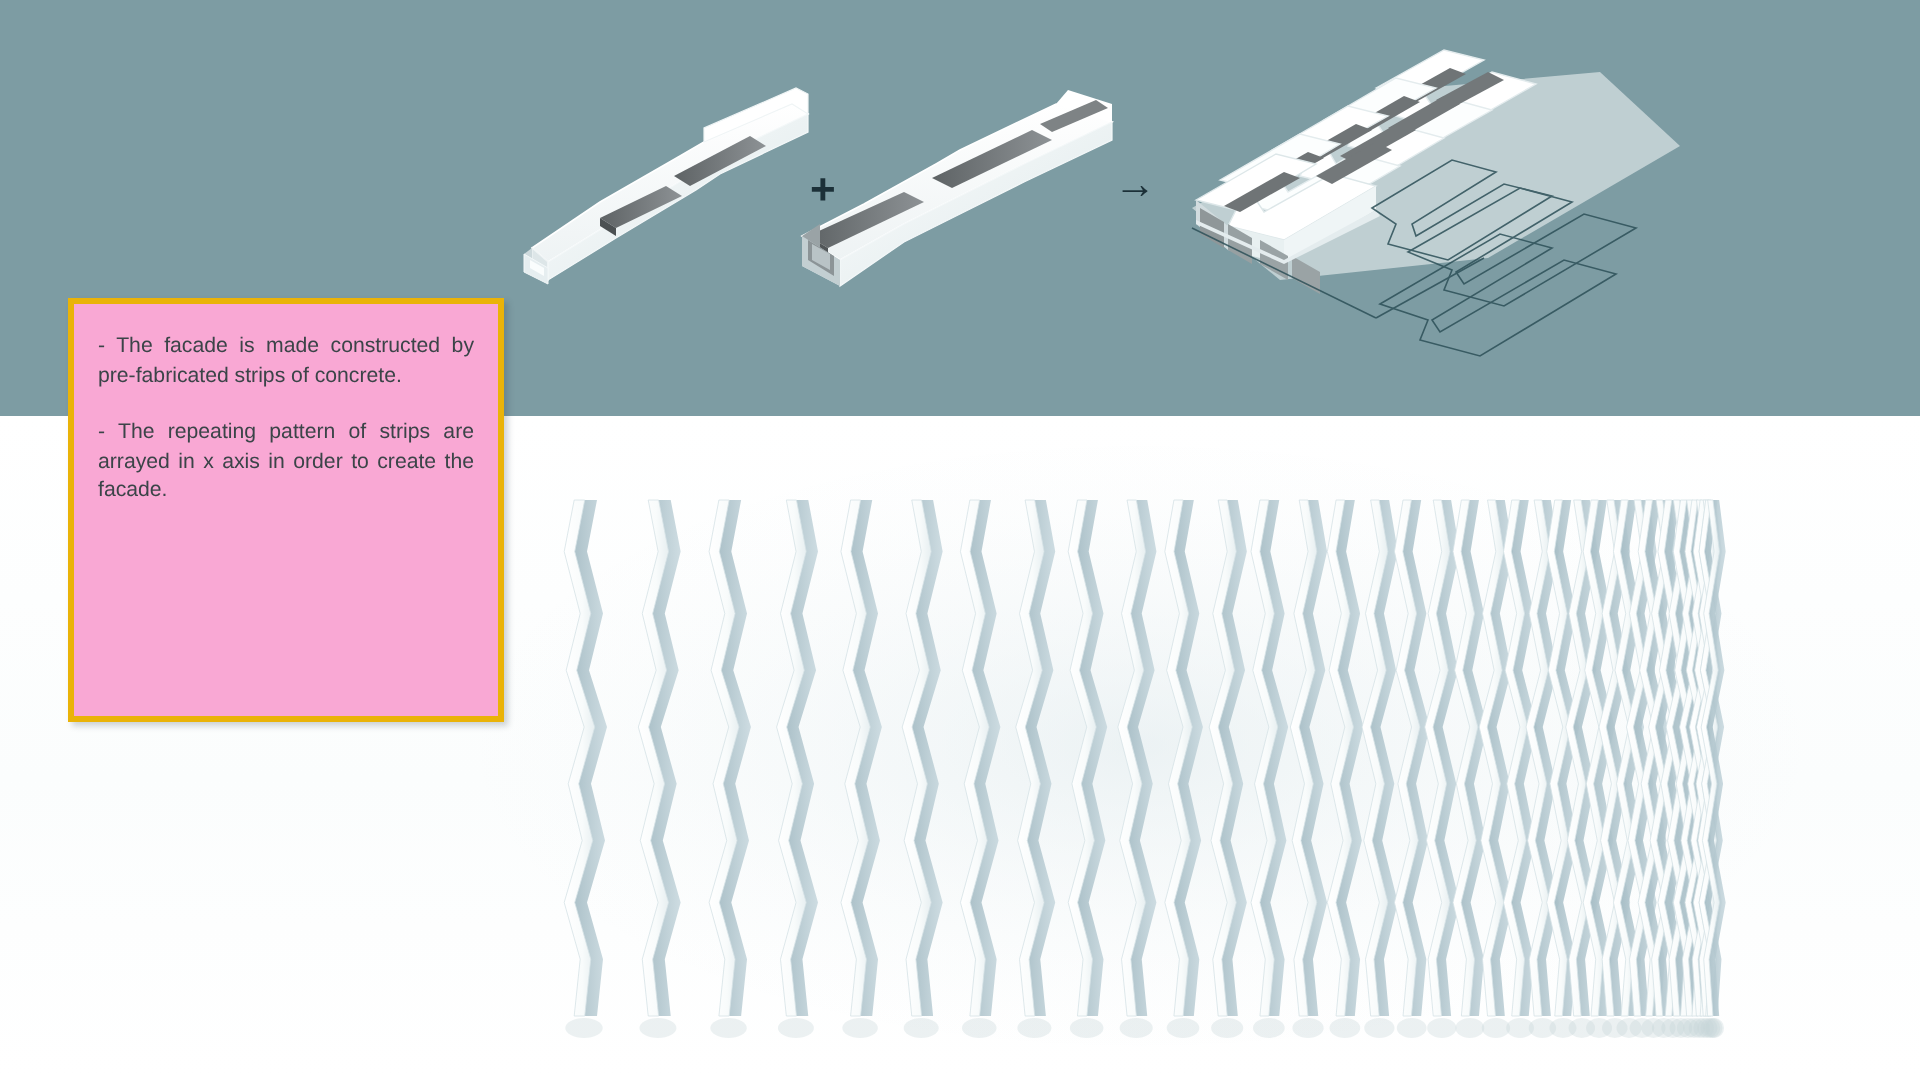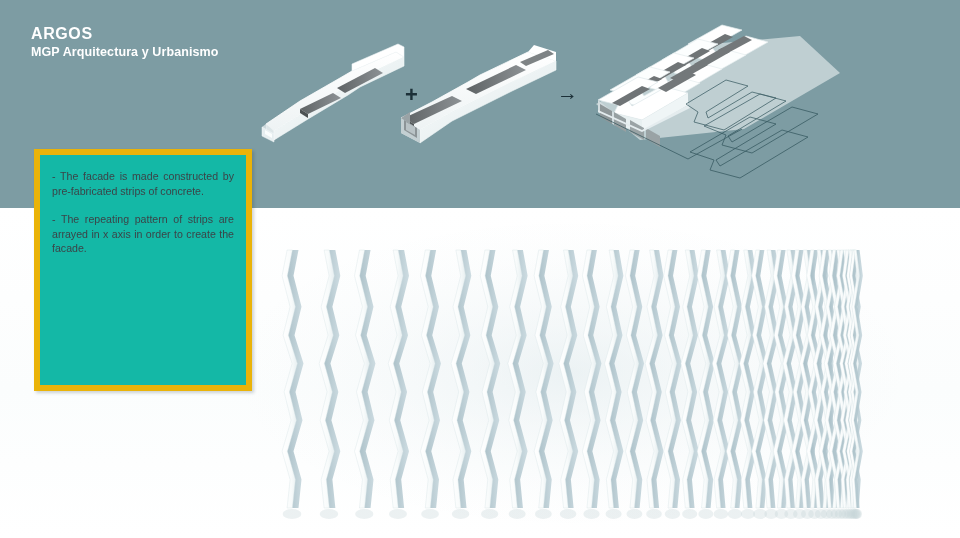--- a/index.html
+++ b/index.html
@@ -52,23 +52,23 @@
     color: #ffffff;
     letter-spacing: 0.1px;
     line-height: 16px;
     margin: 1px 0 0 0;
   }
   
   #desc-panel {
     position: absolute;
     left: 34px; top: 149px;
     width: 218px;
-    height: 242px;
-    background: #14b8a6;
-    border: 6px solid #eab308;
+    height: 212px;
+    background: #f9a8d4;
+    border: 3px solid #eab308;
     box-sizing: border-box;
     box-shadow: 2px 2px 3px rgba(40,60,70,0.22);
     padding: 14px 12px 10px 12px;
     z-index: 9;
   }
   .desc-para {
     font-size: 10.6px;
     line-height: 14.6px;
     color: #3b4448;
     text-align: justify;
@@ -202,24 +202,20 @@
         <path d="M690,152 L750,117 L776,124 L716,160 L720,166 L782,130 L808,137 L740,178 L710,170 L714,160 Z"></path>
         <path d="M596,114 L688,159"></path>
         <path d="M688,159 L742,129"></path>
       </g>
     </g>
   </svg>
 
   <div class="op-symbol" id="plus-symbol">+</div>
   <div class="op-symbol" id="arrow-symbol">→</div>
 
-  <div id="title-block">
-    <div id="company-name">ARGOS</div>
-    <div id="company-sub">MGP Arquitectura y Urbanismo</div>
-  </div>
 
   <div id="desc-panel">
     <p class="desc-para">- The facade is made constructed by pre-fabricated strips of concrete.</p>
     <p class="desc-para">- The repeating pattern of strips are arrayed in x axis in order to create the facade.</p>
   </div>
 
   <svg id="facade-canvas" viewBox="0 0 960 330" preserveAspectRatio="none">
     <defs>
       <linearGradient id="bgGlow" x1="0" y1="0" x2="0" y2="1">
         <stop offset="0%" stop-color="#ffffff"></stop>

